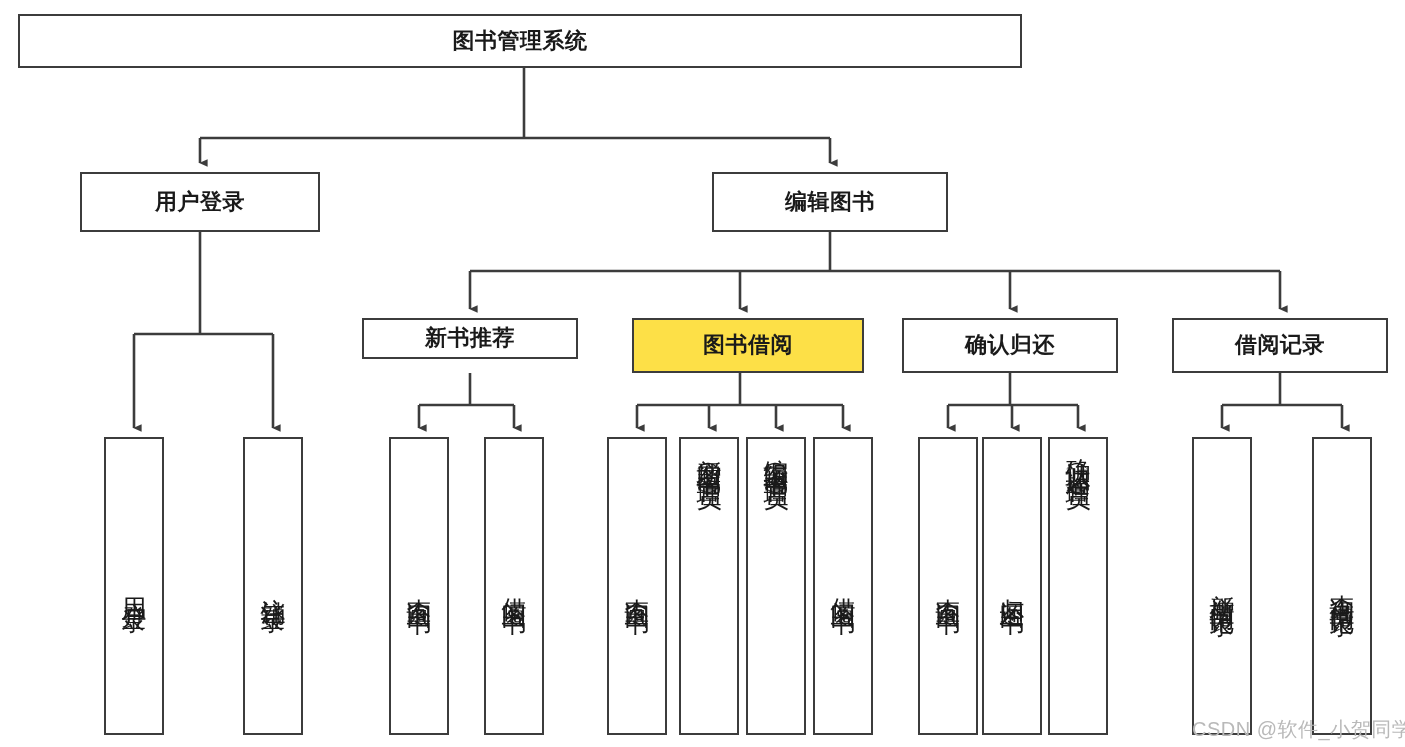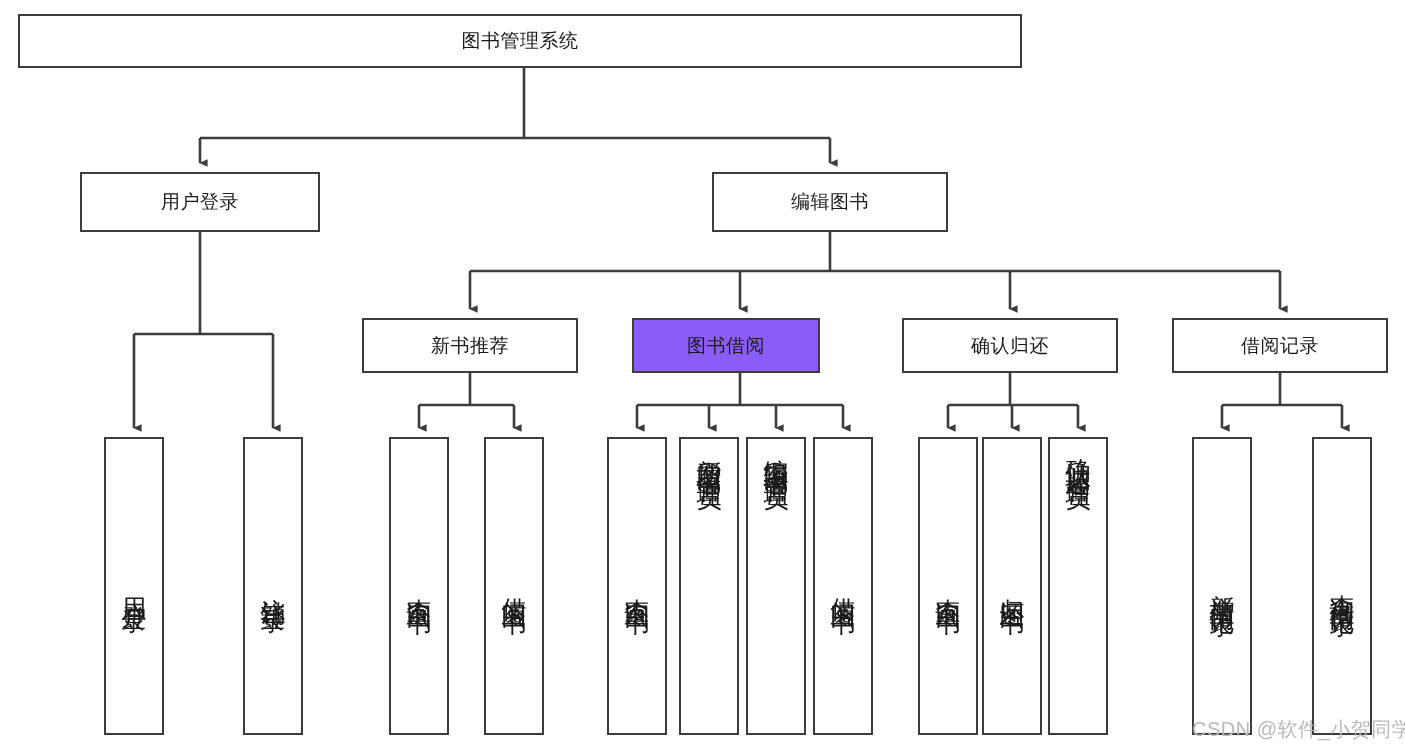--- a/index.html
+++ b/index.html
@@ -34,22 +34,23 @@
     justify-content: center;
     color: #1a1a1a;
   }
   .node-label {
     display: block;
     text-align: center;
     line-height: 1.12;
     white-space: pre;
   }
   .node.horizontal .node-label {
-    font-size: 19px;
+    font-size: 22px;
     letter-spacing: 0.5px;
+    font-weight: bold;
   }
   .node.vertical {
     align-items: flex-start;
     justify-content: center;
     padding-top: 0;
   }
   .node.vertical .node-label {
     writing-mode: vertical-rl;
     text-orientation: upright;
     font-size: 25px;
@@ -120,24 +121,24 @@
   <div id="nodes-layer">
       <div class="node horizontal" style="left: 18px; top: 14px; width: 1004px; height: 54px; border-color: rgb(60, 60, 60); background: rgb(255, 255, 255); color: rgb(26, 26, 26);">
         <span class="node-label">图书管理系统</span>
       </div>
       <div class="node horizontal" style="left: 80px; top: 172px; width: 240px; height: 60px; border-color: rgb(60, 60, 60); background: rgb(255, 255, 255); color: rgb(26, 26, 26);">
         <span class="node-label">用户登录</span>
       </div>
       <div class="node horizontal" style="left: 712px; top: 172px; width: 236px; height: 60px; border-color: rgb(60, 60, 60); background: rgb(255, 255, 255); color: rgb(26, 26, 26);">
         <span class="node-label">编辑图书</span>
       </div>
-      <div class="node horizontal" style="left: 362px; top: 318px; width: 216px; height: 55px; border-color: rgb(60, 60, 60); background: rgb(255, 255, 255); color: rgb(26, 26, 26);">
+      <div class="node horizontal" style="left: 362px; top: 318px; width: 216px; height: 41px; border-color: rgb(60, 60, 60); background: rgb(255, 255, 255); color: rgb(26, 26, 26);">
         <span class="node-label">新书推荐</span>
       </div>
-      <div class="node horizontal" style="left: 632px; top: 318px; width: 188px; height: 55px; border-color: rgb(60, 60, 60); background: #8b5cf6; color: rgb(26, 26, 26);">
+      <div class="node horizontal" style="left: 632px; top: 318px; width: 232px; height: 55px; border-color: rgb(60, 60, 60); background: #fde047; color: rgb(26, 26, 26);">
         <span class="node-label">图书借阅</span>
       </div>
       <div class="node horizontal" style="left: 902px; top: 318px; width: 216px; height: 55px; border-color: rgb(60, 60, 60); background: rgb(255, 255, 255); color: rgb(26, 26, 26);">
         <span class="node-label">确认归还</span>
       </div>
       <div class="node horizontal" style="left: 1172px; top: 318px; width: 216px; height: 55px; border-color: rgb(60, 60, 60); background: rgb(255, 255, 255); color: rgb(26, 26, 26);">
         <span class="node-label">借阅记录</span>
       </div>
       <div class="node vertical centered" style="left: 104px; top: 437px; width: 60px; height: 298px; border-color: rgb(60, 60, 60); background: rgb(255, 255, 255); color: rgb(26, 26, 26);">
         <span class="node-label">用户登录</span>

